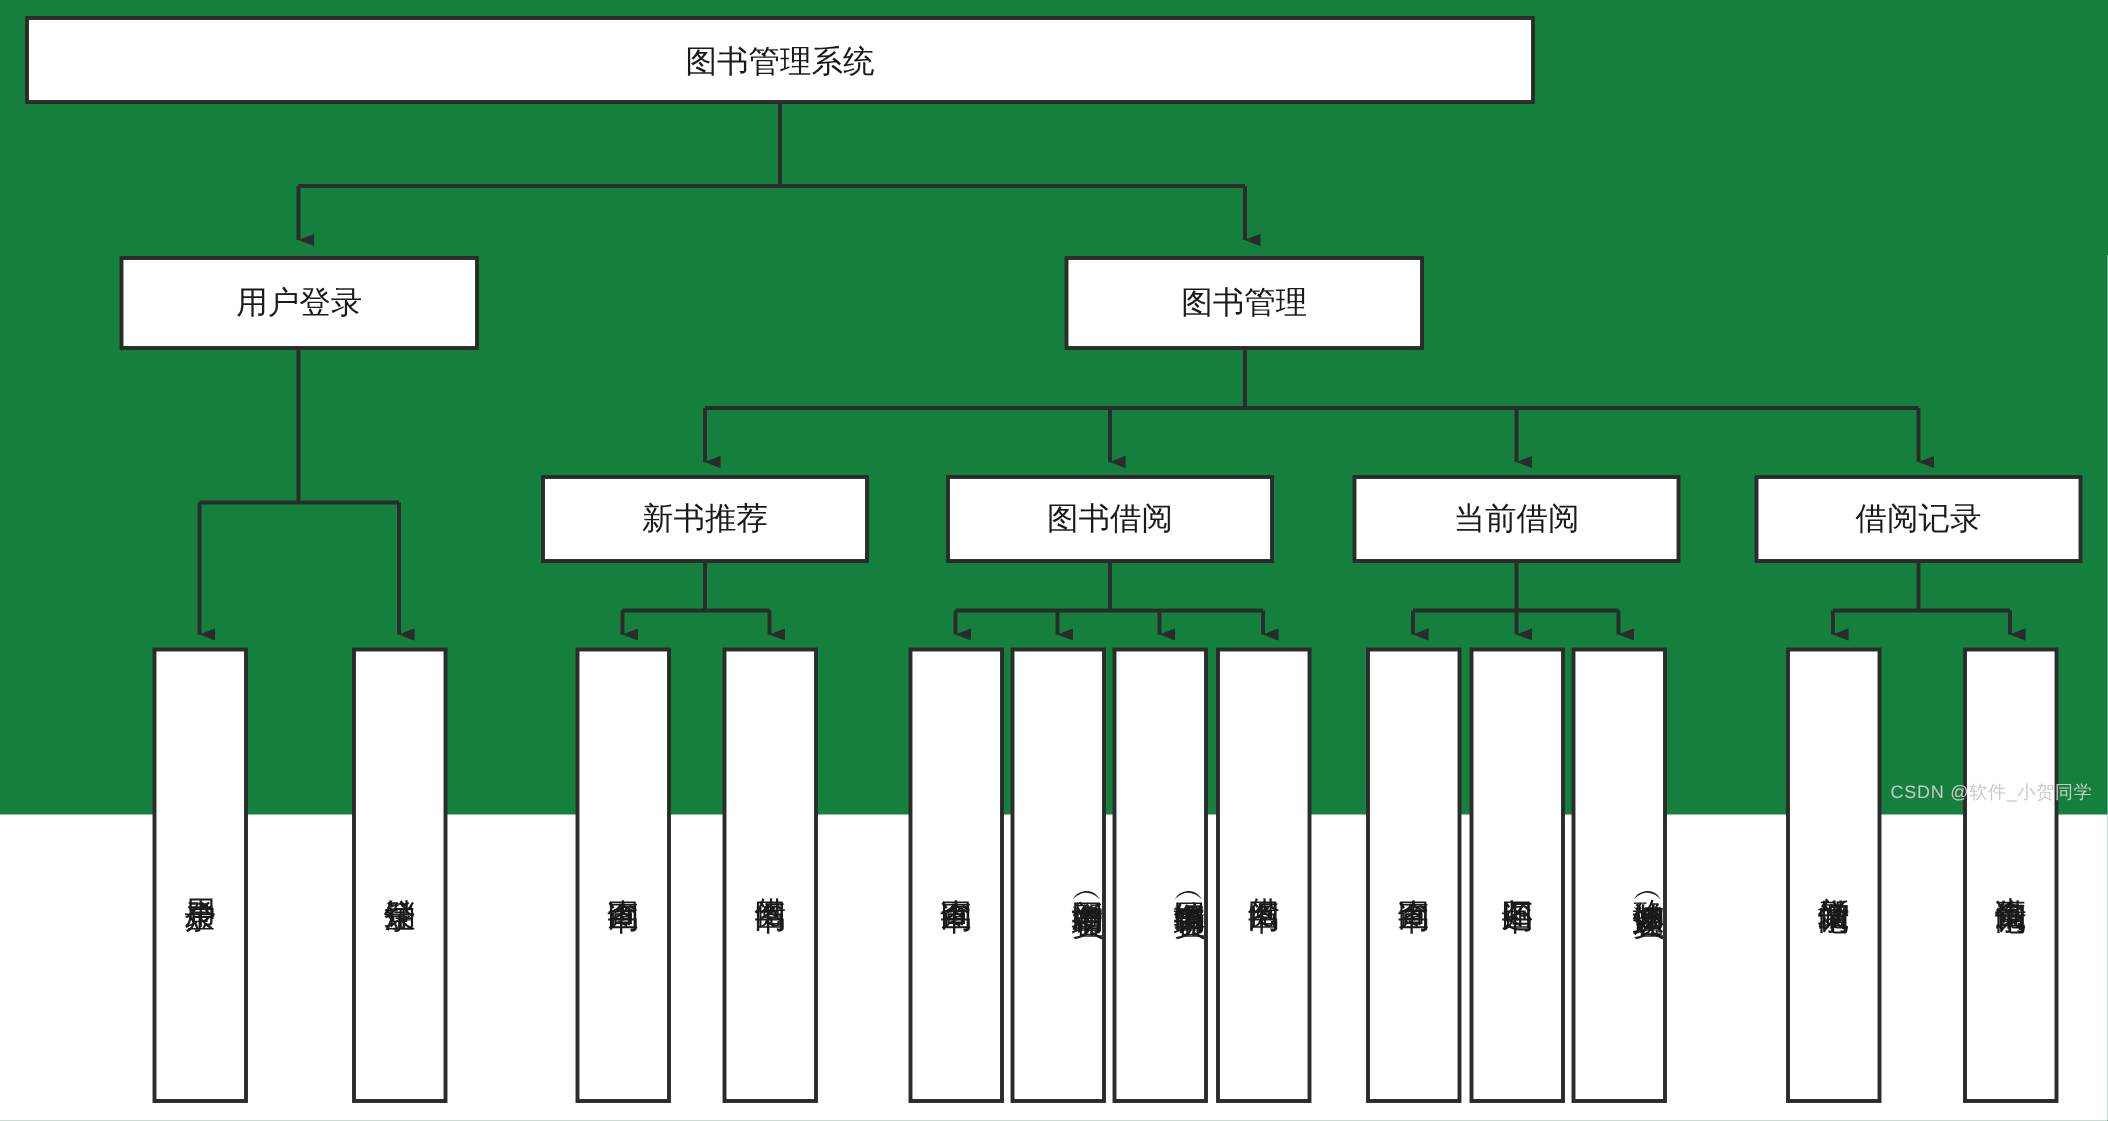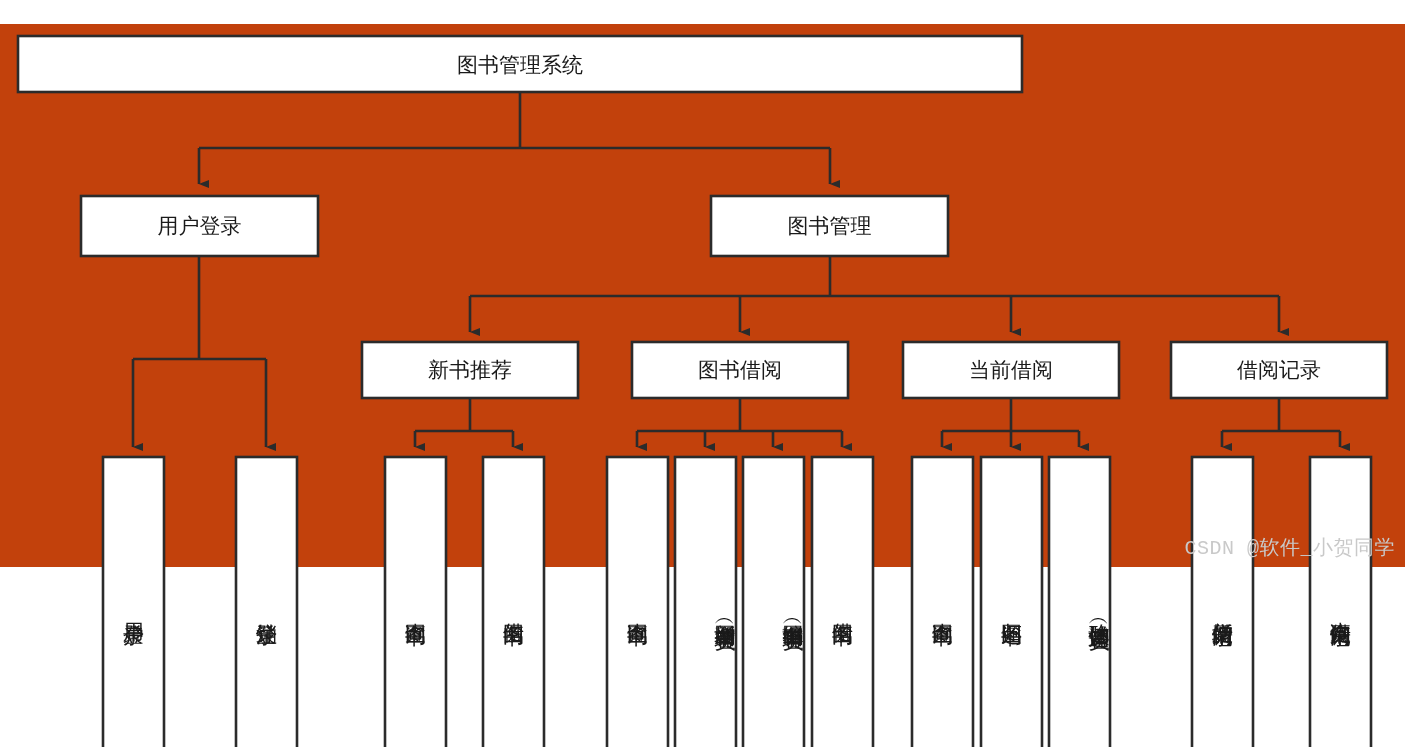--- a/index.html
+++ b/index.html
@@ -10,22 +10,21 @@
   body {
     width: 1405px;
     height: 747px;
     font-family: "DejaVu Sans", "Liberation Sans", sans-serif;
     overflow: hidden;
   }
   #diagram-root {
     position: relative;
     width: 1405px;
     height: 543px;
-    background: #c2410c;
-    margin-top: 24px;
+    background: #15803d;
   }
   svg.diagram-canvas {
     position: absolute;
     top: 0;
     left: 0;
     width: 1405px;
     height: 747px;
     display: block;
   }
   .node-box {
@@ -57,22 +56,22 @@
     letter-spacing: 1px;
     color: #1a1a1a;
     white-space: nowrap;
     text-align: center;
     pointer-events: none;
   }
   .watermark {
     position: absolute;
     right: 10px;
     bottom: 6px;
-    font-family: Liberation Mono, monospace;
-    font-size: 20px;
+    font-family: Liberation Sans, sans-serif;
+    font-size: 12px;
     color: #c9c9c9;
     letter-spacing: 0.5px;
     white-space: nowrap;
   }
 </style>
 </head>
 <body>
 
 <div id="diagram-root">
 

